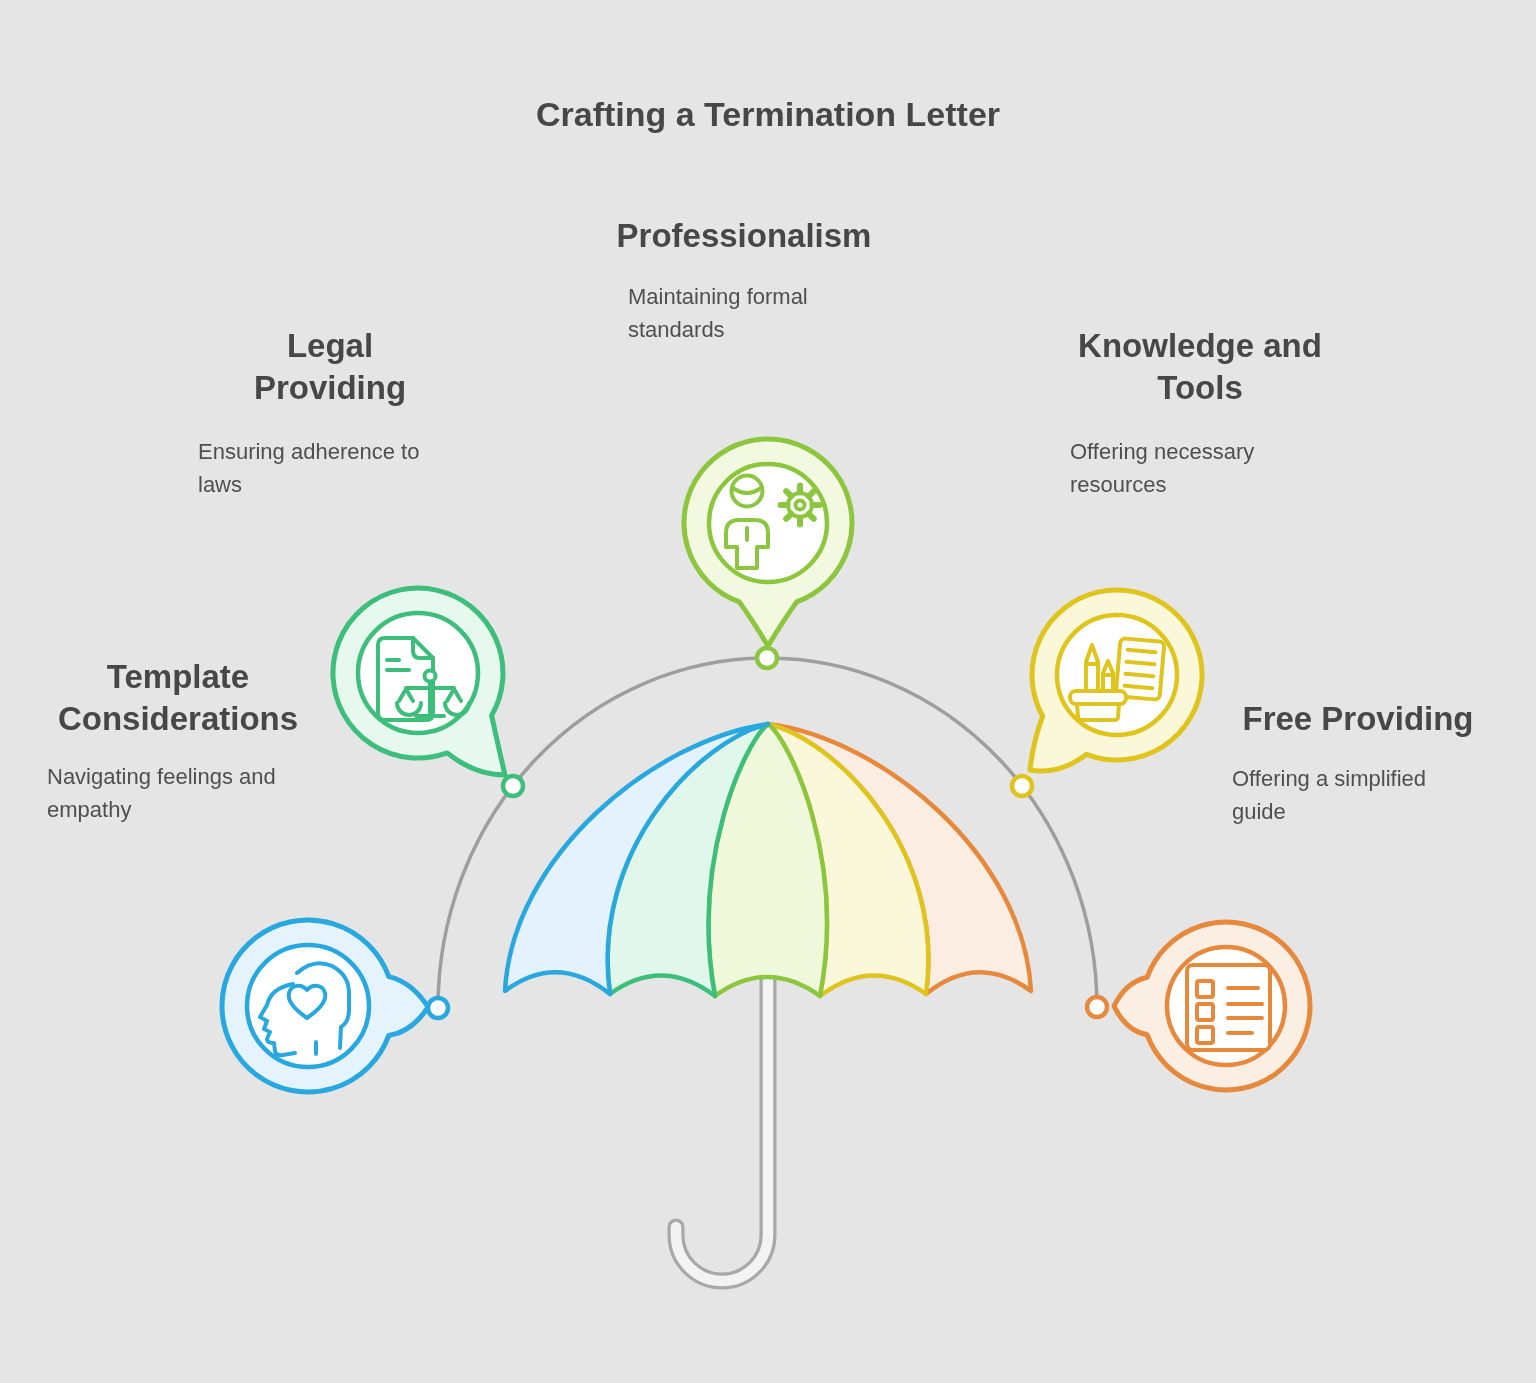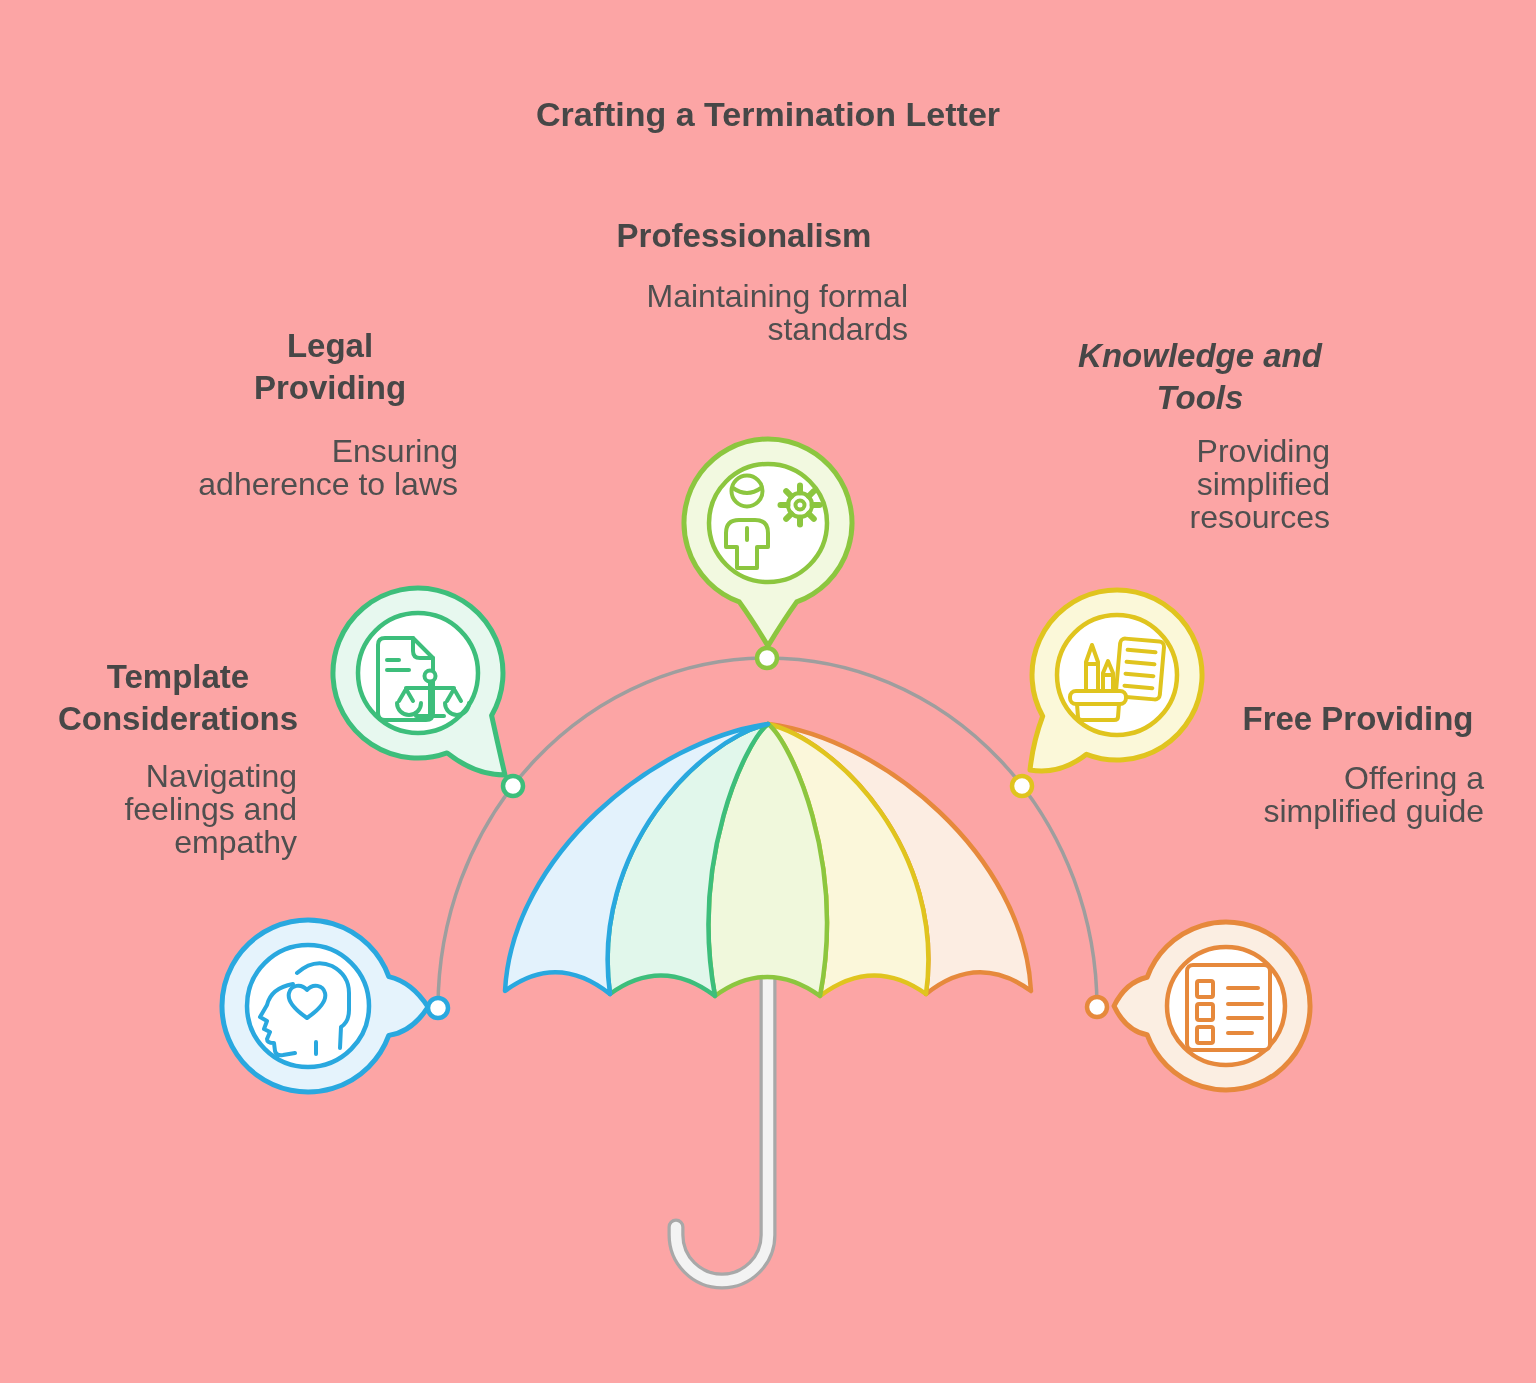--- a/index.html
+++ b/index.html
@@ -1,27 +1,27 @@
 <!DOCTYPE html>
 <html><head>
 <meta charset="utf-8">
 <style>
   html,body{margin:0;padding:0;background:#ffffff;}
-  #canvas{position:relative;width:1536px;height:1383px;background:#fca5a5;overflow:hidden;
+  #canvas{position:relative;width:1536px;height:1383px;background:#e5e5e5;overflow:hidden;
           font-family:"Liberation Sans", sans-serif;}
   .ttl{position:absolute;font-weight:bold;color:#474747;text-align:center;}
   .hd{position:absolute;font-weight:bold;font-size:33px;line-height:42px;color:#474747;text-align:center;}
-  .sub{position:absolute;font-size:32px;line-height:33px;color:#4f4f4f;text-align:right;}
+  .sub{position:absolute;font-size:22px;line-height:33px;color:#4f4f4f;text-align:left;}
   #art{position:absolute;left:0;top:0;}
   #page-title{left:0;top:92px;width:1536px;font-size:34px;line-height:44px;}
   #prof-h{left:544px;top:215px;width:400px;}
   #prof-s{left:628px;top:280px;width:280px;}
   #legal-h{left:210px;top:325px;width:240px;}
   #legal-s{left:198px;top:435px;width:260px;}
-  #know-h{left:1050px;top:335px;width:300px;font-style:italic;}
+  #know-h{left:1050px;top:325px;width:300px;}
   #know-s{left:1070px;top:435px;width:260px;}
   #emo-h{left:28px;top:656px;width:300px;}
   #emo-s{left:47px;top:760px;width:250px;}
   #tmpl-h{left:1208px;top:698px;width:300px;}
   #tmpl-s{left:1232px;top:762px;width:252px;}
 </style>
 </head>
 <body>
 
 <div id="canvas">
@@ -142,21 +142,21 @@
 
   <div id="page-title" class="ttl">Crafting a Termination Letter</div>
 
   <div id="prof-h" class="hd">Professionalism</div>
   <div id="prof-s" class="sub">Maintaining formal standards</div>
 
   <div id="legal-h" class="hd">Legal Providing</div>
   <div id="legal-s" class="sub">Ensuring adherence to laws</div>
 
   <div id="know-h" class="hd">Knowledge and Tools</div>
-  <div id="know-s" class="sub">Providing simplified resources</div>
+  <div id="know-s" class="sub">Offering necessary resources</div>
 
   <div id="emo-h" class="hd">Template Considerations</div>
   <div id="emo-s" class="sub">Navigating feelings and empathy</div>
 
   <div id="tmpl-h" class="hd">Free Providing</div>
   <div id="tmpl-s" class="sub">Offering a simplified guide</div>
 
 </div>
 
 </body></html>

